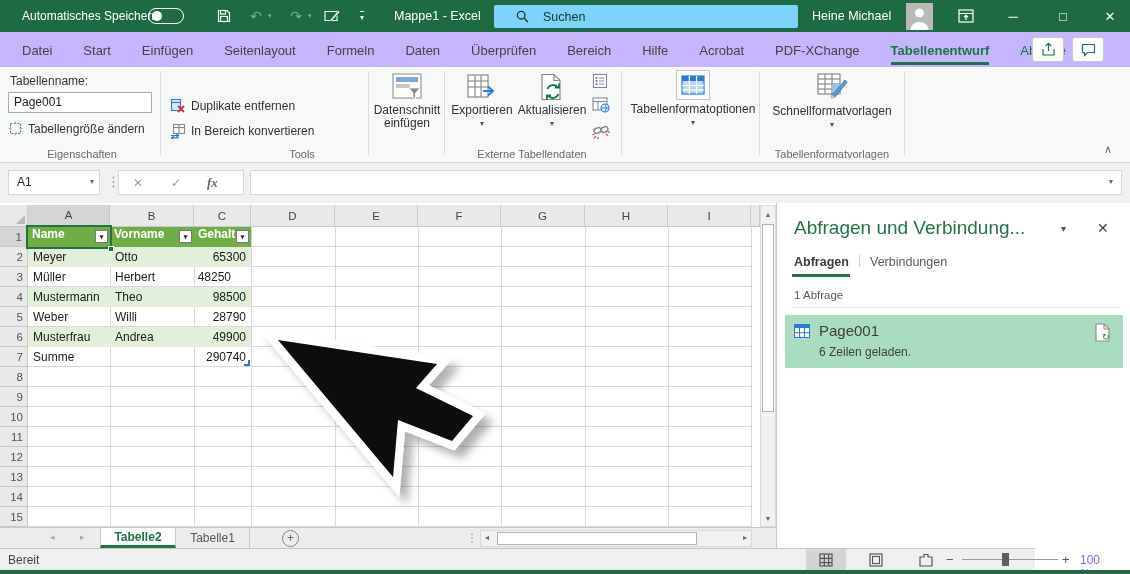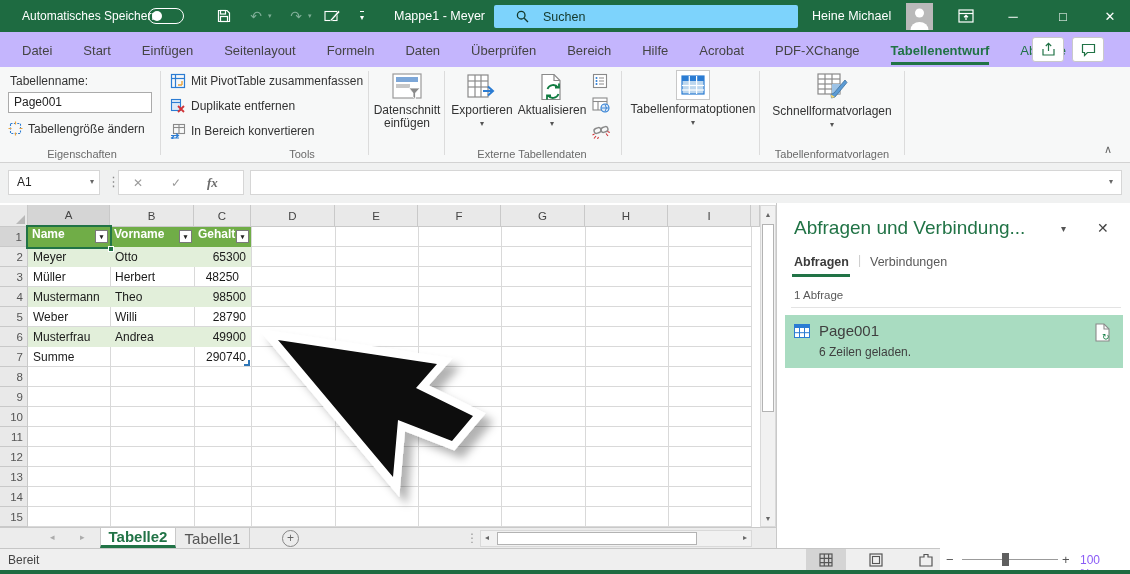--- a/index.html
+++ b/index.html
@@ -74,26 +74,26 @@
 
   
   .pane{position:absolute;left:776px;top:203px;width:354px;height:345px;background:#fff;border-left:1px solid #C9C9C9;}
   .pane-title{position:absolute;left:17px;top:14px;font-size:19px;color:var(--accent);white-space:nowrap;}
   .pane-tab{position:absolute;top:52px;font-size:12.5px;}
   .pane-rule{position:absolute;left:14px;top:104px;width:330px;height:1px;background:#E3E3E3;}
   .qitem{position:absolute;left:8px;top:112px;width:338px;height:53px;background:var(--highlight);}
 
   
   .sheetbar{position:absolute;left:0;top:527px;width:776px;height:21px;background:#ECECEC;border-top:1px solid #C9C9C9;}
-  .sheettab{position:absolute;top:0;height:20px;display:flex;align-items:center;justify-content:center;font-size:15px;}
+  .sheettab{position:absolute;top:0;height:20px;display:flex;align-items:center;justify-content:center;font-size:12px;}
   .hscroll{position:absolute;left:480px;top:2px;width:272px;height:17px;background:#F1F1F1;border:1px solid #D9D9D9;}
   .hthumb{position:absolute;left:16px;top:1px;width:200px;height:13px;background:#fff;border:1px solid #B3B3B3;}
 
   
-  .statusbar{position:absolute;left:0;top:548px;width:940px;height:22px;background:#EFEFEF;border-top:1px solid #C6C6C6;}
+  .statusbar{position:absolute;left:0;top:548px;width:1035px;height:22px;background:#EFEFEF;border-top:1px solid #C6C6C6;}
   .viewbtn{position:absolute;top:0;width:40px;height:21px;display:flex;align-items:center;justify-content:center;}
   .viewbtn.active{background:#D4D4D4;}
   .zoomtrack{position:absolute;left:962px;top:10px;width:96px;height:1px;background:#9B9B9B;}
   .zoomthumb{position:absolute;left:1002px;top:4px;width:7px;height:13px;background:#5F5F5F;}
   .greenstrip{position:absolute;left:0;top:570px;width:1130px;height:4px;background:var(--titlebar);}
   .watermark{position:absolute;left:488px;top:546px;font-size:23px;font-weight:bold;color:#fff;letter-spacing:1px;
     text-shadow:1px 1px 0 #8C8C8C,2px 2px 3px rgba(0,0,0,.45);}
 </style>
 </head>
 <body>
@@ -122,21 +122,21 @@
     <span class="abs dim" style="left:308px;top:12px;font-size:7px;">▾</span>
     <div class="qat" style="left:322px;">
       <svg width="17" height="14" viewBox="0 0 17 14">
           <rect x="1" y="2.5" width="12" height="9" fill="none" stroke="#fff" stroke-width="1.1"></rect>
           <path d="M6 11 L14.5 1.5 L16 3 L7.5 12 z" fill="#fff" stroke="#1E6B41" stroke-width="0.6"></path>
         </svg>
     </div>
     <div class="qat" style="left:352px;">
       <span style="font-size:8px;border-top:1px solid #fff;padding-top:1px;">▾</span>
     </div>
-    <span class="txt" style="left:394px;font-size:12.5px;">Mappe1 - Meyer</span>
+    <span class="txt" style="left:394px;font-size:12.5px;">Mappe1 - Excel</span>
     <div class="searchbox">
       <svg width="13" height="13" viewBox="0 0 13 13" style="margin-left:22px;">
           <circle cx="5.2" cy="5.2" r="3.8" fill="none" stroke="#14382A" stroke-width="1.3"></circle>
           <line x1="8.2" y1="8.2" x2="12" y2="12" stroke="#14382A" stroke-width="1.3"></line>
         </svg>
       <span class="ph">Suchen</span>
     </div>
     <span class="txt" style="left:812px;font-size:12.5px;">Heine Michael</span>
     <div class="avatar">
       <svg width="27" height="27" viewBox="0 0 27 27">
@@ -198,29 +198,20 @@
     <div class="smallbtn" style="left:8px;top:54px;">
       <svg width="15" height="15" viewBox="0 0 15 15">
           <rect x="2.5" y="2.5" width="10" height="10" fill="none" stroke="#2B7CD3" stroke-width="1.1" stroke-dasharray="2 1.4"></rect>
           <path d="M7.5 0.5 v3 M7.5 11.5 v3 M0.5 7.5 h3 M11.5 7.5 h3" stroke="#E8A33D" stroke-width="1.2"></path>
         </svg>
       <span>Tabellengröße ändern</span>
     </div>
     <div class="glabel" style="left:8px;width:148px;">Eigenschaften</div>
     <div class="gsep" style="left:160px;"></div>
 
-    <div class="smallbtn" style="left:170px;top:6px;">
-      <svg width="16" height="16" viewBox="0 0 16 16">
-          <rect x="1.5" y="1.5" width="13" height="13" fill="none" stroke="#2B7CD3" stroke-width="1.2"></rect>
-          <line x1="5.5" y1="1.5" x2="5.5" y2="14.5" stroke="#2B7CD3" stroke-width="1.2"></line>
-          <line x1="1.5" y1="5.5" x2="14.5" y2="5.5" stroke="#2B7CD3" stroke-width="1.2"></line>
-          <path d="M8 12 h4 M12 8 v4" stroke="#E8A33D" stroke-width="1.4"></path>
-        </svg>
-      <span>Mit PivotTable zusammenfassen</span>
-    </div>
     <div class="smallbtn" style="left:170px;top:31px;">
       <svg width="16" height="16" viewBox="0 0 16 16">
           <rect x="1.5" y="1.5" width="9" height="11" fill="#DCE9F7" stroke="#2B7CD3" stroke-width="1.1"></rect>
           <line x1="1.5" y1="4.5" x2="10.5" y2="4.5" stroke="#2B7CD3" stroke-width="1.1"></line>
           <path d="M8 8 L14 14 M14 8 L8 14" stroke="#D13438" stroke-width="1.8"></path>
         </svg>
       <span>Duplikate entfernen</span>
     </div>
     <div class="smallbtn" style="left:170px;top:56px;">
       <svg width="16" height="16" viewBox="0 0 16 16">
@@ -409,21 +400,21 @@
       <span class="filterbtn">
           <span>▾</span>
         </span>
     </div>
 
     <div class="tcell" style="left:28px;top:44px;width:82px;">Meyer</div>
     <div class="tcell" style="left:110px;top:44px;width:84px;">Otto</div>
     <div class="ncell" style="left:194px;top:44px;width:57px;">65300</div>
     <div class="tcell" style="left:28px;top:64px;width:82px;">Müller</div>
     <div class="tcell" style="left:110px;top:64px;width:84px;">Herbert</div>
-    <div class="ncell" style="left:187px;top:64px;width:57px;padding-left:8px;">48250</div>
+    <div class="ncell" style="left:179px;top:64px;width:57px;padding-left:8px;">48250</div>
     <div class="tcell" style="left:28px;top:84px;width:82px;">Mustermann</div>
     <div class="tcell" style="left:110px;top:84px;width:84px;">Theo</div>
     <div class="ncell" style="left:194px;top:84px;width:57px;">98500</div>
     <div class="tcell" style="left:28px;top:104px;width:82px;">Weber</div>
     <div class="tcell" style="left:110px;top:104px;width:84px;">Willi</div>
     <div class="ncell" style="left:194px;top:104px;width:57px;">28790</div>
     <div class="tcell" style="left:28px;top:124px;width:82px;">Musterfrau</div>
     <div class="tcell" style="left:110px;top:124px;width:84px;">Andrea</div>
     <div class="ncell" style="left:194px;top:124px;width:57px;">49900</div>
     <div class="tcell" style="left:28px;top:144px;width:82px;">Summe</div>

